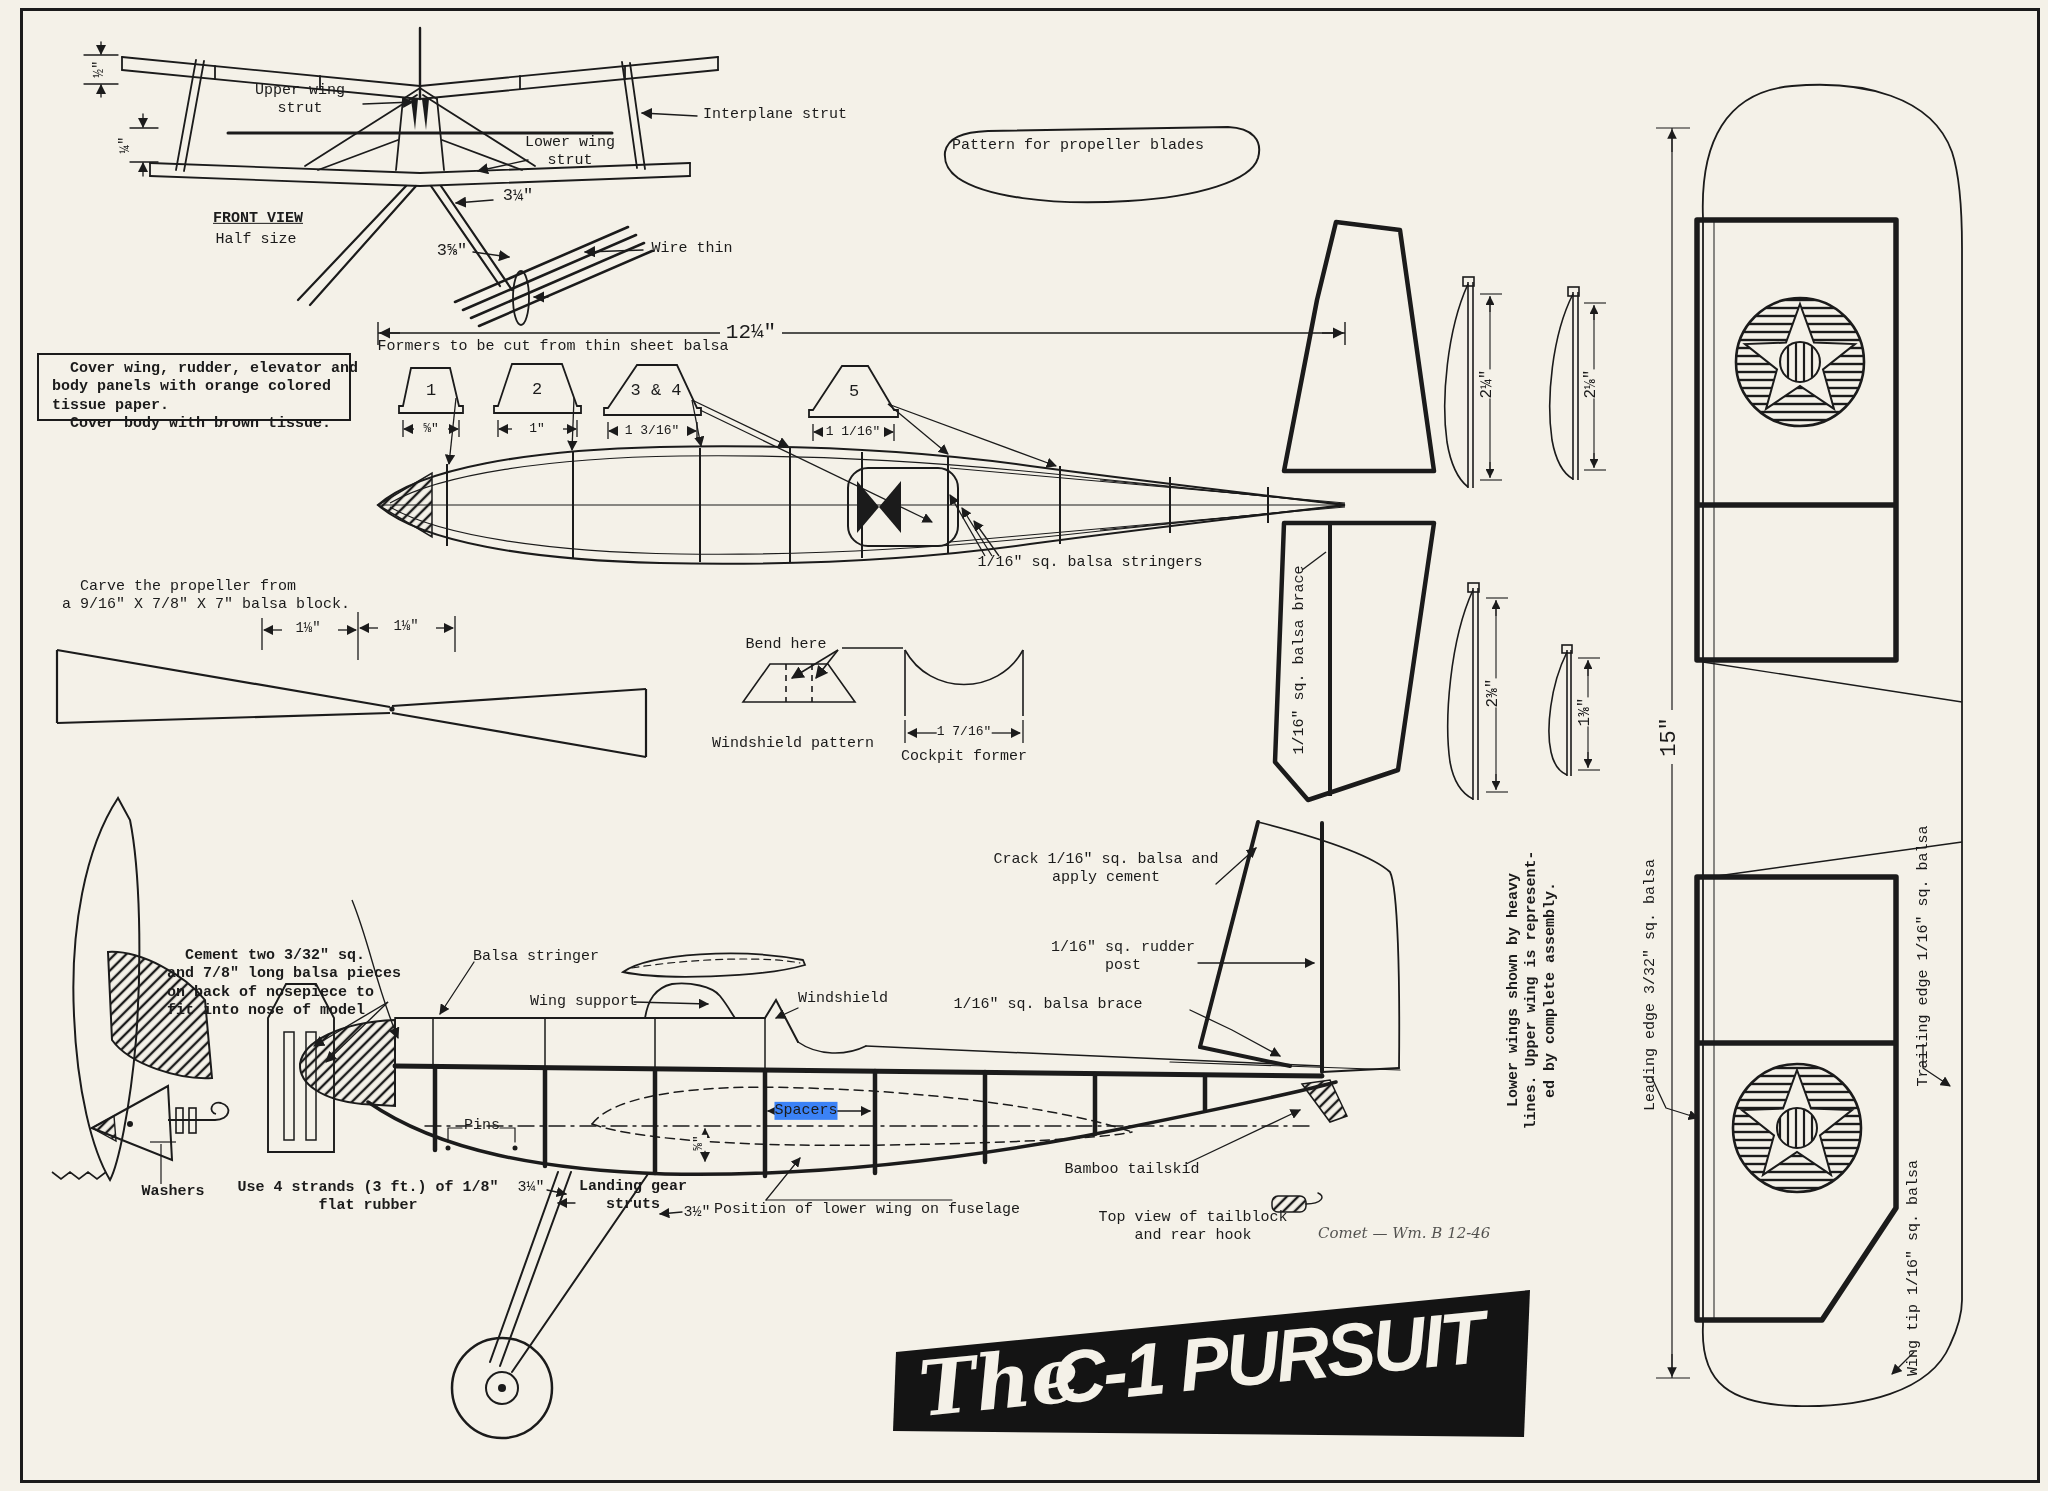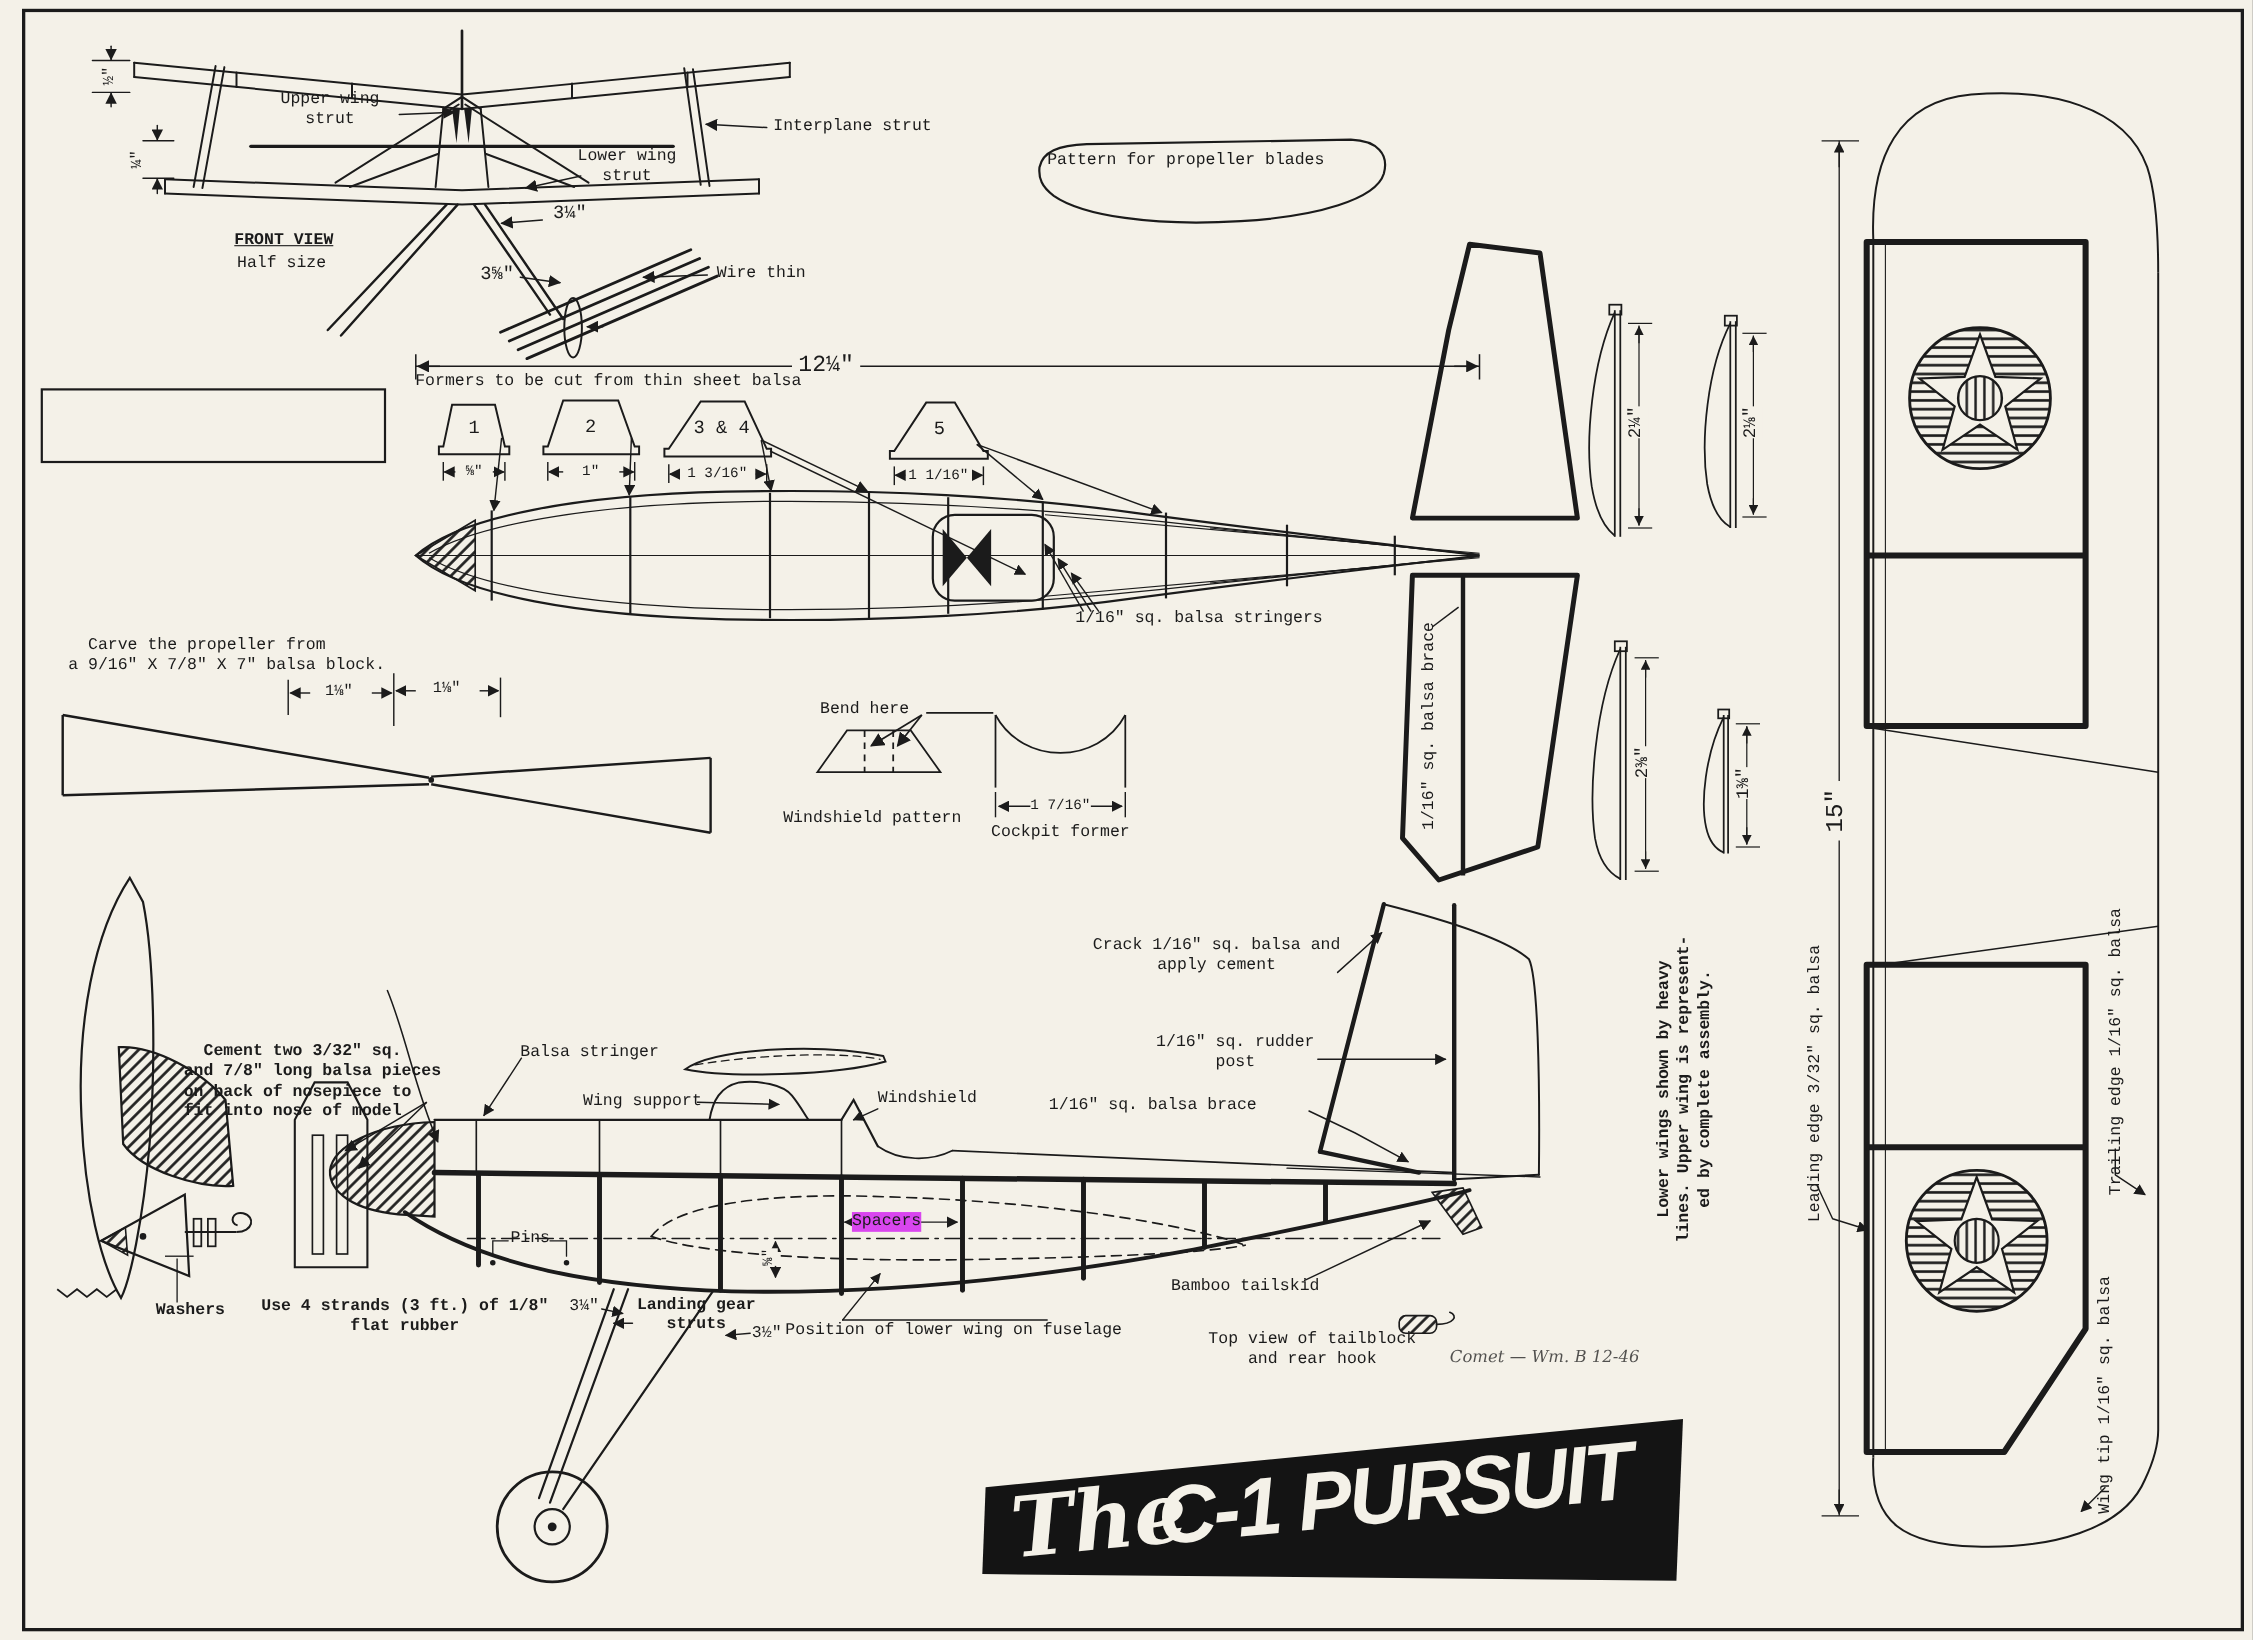--- a/index.html
+++ b/index.html
@@ -410,20 +410,24 @@
   <div class="L c" style="left:751px;top:333px;font-size:21px;">12¼"</div>
   <div class="L c" style="left:431px;top:391px;font-size:17px;">1</div>
   <div class="L c" style="left:537px;top:390px;font-size:17px;">2</div>
   <div class="L c" style="left:656px;top:391px;font-size:17px;">3 &amp; 4</div>
   <div class="L c" style="left:854px;top:392px;font-size:17px;">5</div>
   <div class="L c" style="left:431px;top:429px;font-size:13px;">⅝"</div>
   <div class="L c" style="left:537px;top:429px;font-size:13px;">1"</div>
   <div class="L c" style="left:652px;top:431px;font-size:13px;">1 3/16"</div>
   <div class="L c" style="left:853px;top:432px;font-size:13px;">1 1/16"</div>
 
+  <div class="L b" style="left:52px;top:360px;">  Cover wing, rudder, elevator and
+body panels with orange colored
+tissue paper.
+  Cover body with brown tissue.</div>
   <div class="L" style="left:62px;top:578px;">  Carve the propeller from
 a 9/16" X 7/8" X 7" balsa block.</div>
   <div class="L c" style="left:308px;top:629px;font-size:14px;">1⅛"</div>
   <div class="L c" style="left:406px;top:627px;font-size:14px;">1⅛"</div>
 
   <div class="L c" style="left:786px;top:645px;">Bend here</div>
   <div class="L c" style="left:793px;top:744px;">Windshield pattern</div>
   <div class="L c" style="left:964px;top:732px;font-size:13px;background:#f4f1e8;">1 7/16"</div>
   <div class="L c" style="left:964px;top:757px;">Cockpit former</div>
 
@@ -447,21 +451,21 @@
 and 7/8" long balsa pieces
 on back of nosepiece to
 fit into nose of model</div>
   <div class="L c b" style="left:173px;top:1192px;">Washers</div>
   <div class="L c b" style="left:368px;top:1197px;">Use 4 strands (3 ft.) of 1/8"
 flat rubber</div>
 
   <div class="L c" style="left:536px;top:957px;">Balsa stringer</div>
   <div class="L c" style="left:584px;top:1002px;">Wing support</div>
   <div class="L c" style="left:843px;top:999px;">Windshield</div>
-  <div class="L c" style="left:806px;top:1111px;background:#d946ef;">Spacers</div>
+  <div class="L c" style="left:806px;top:1111px;background:#3b82f6;">Spacers</div>
   <div class="L c" style="left:482px;top:1126px;">Pins</div>
   <div class="L r" style="left:699px;top:1143px;font-size:13px;background:#f4f1e8;">⅝"</div>
   <div class="L c" style="left:531px;top:1188px;font-size:15px;">3¼"</div>
   <div class="L c b" style="left:633px;top:1196px;">Landing gear
 struts</div>
   <div class="L c" style="left:697px;top:1213px;font-size:15px;">3½"</div>
   <div class="L c" style="left:867px;top:1210px;">Position of lower wing on fuselage</div>
   <div class="L c" style="left:1132px;top:1170px;">Bamboo tailskid</div>
   <div class="L c" style="left:1193px;top:1227px;">Top view of tailblock
 and rear hook</div>

